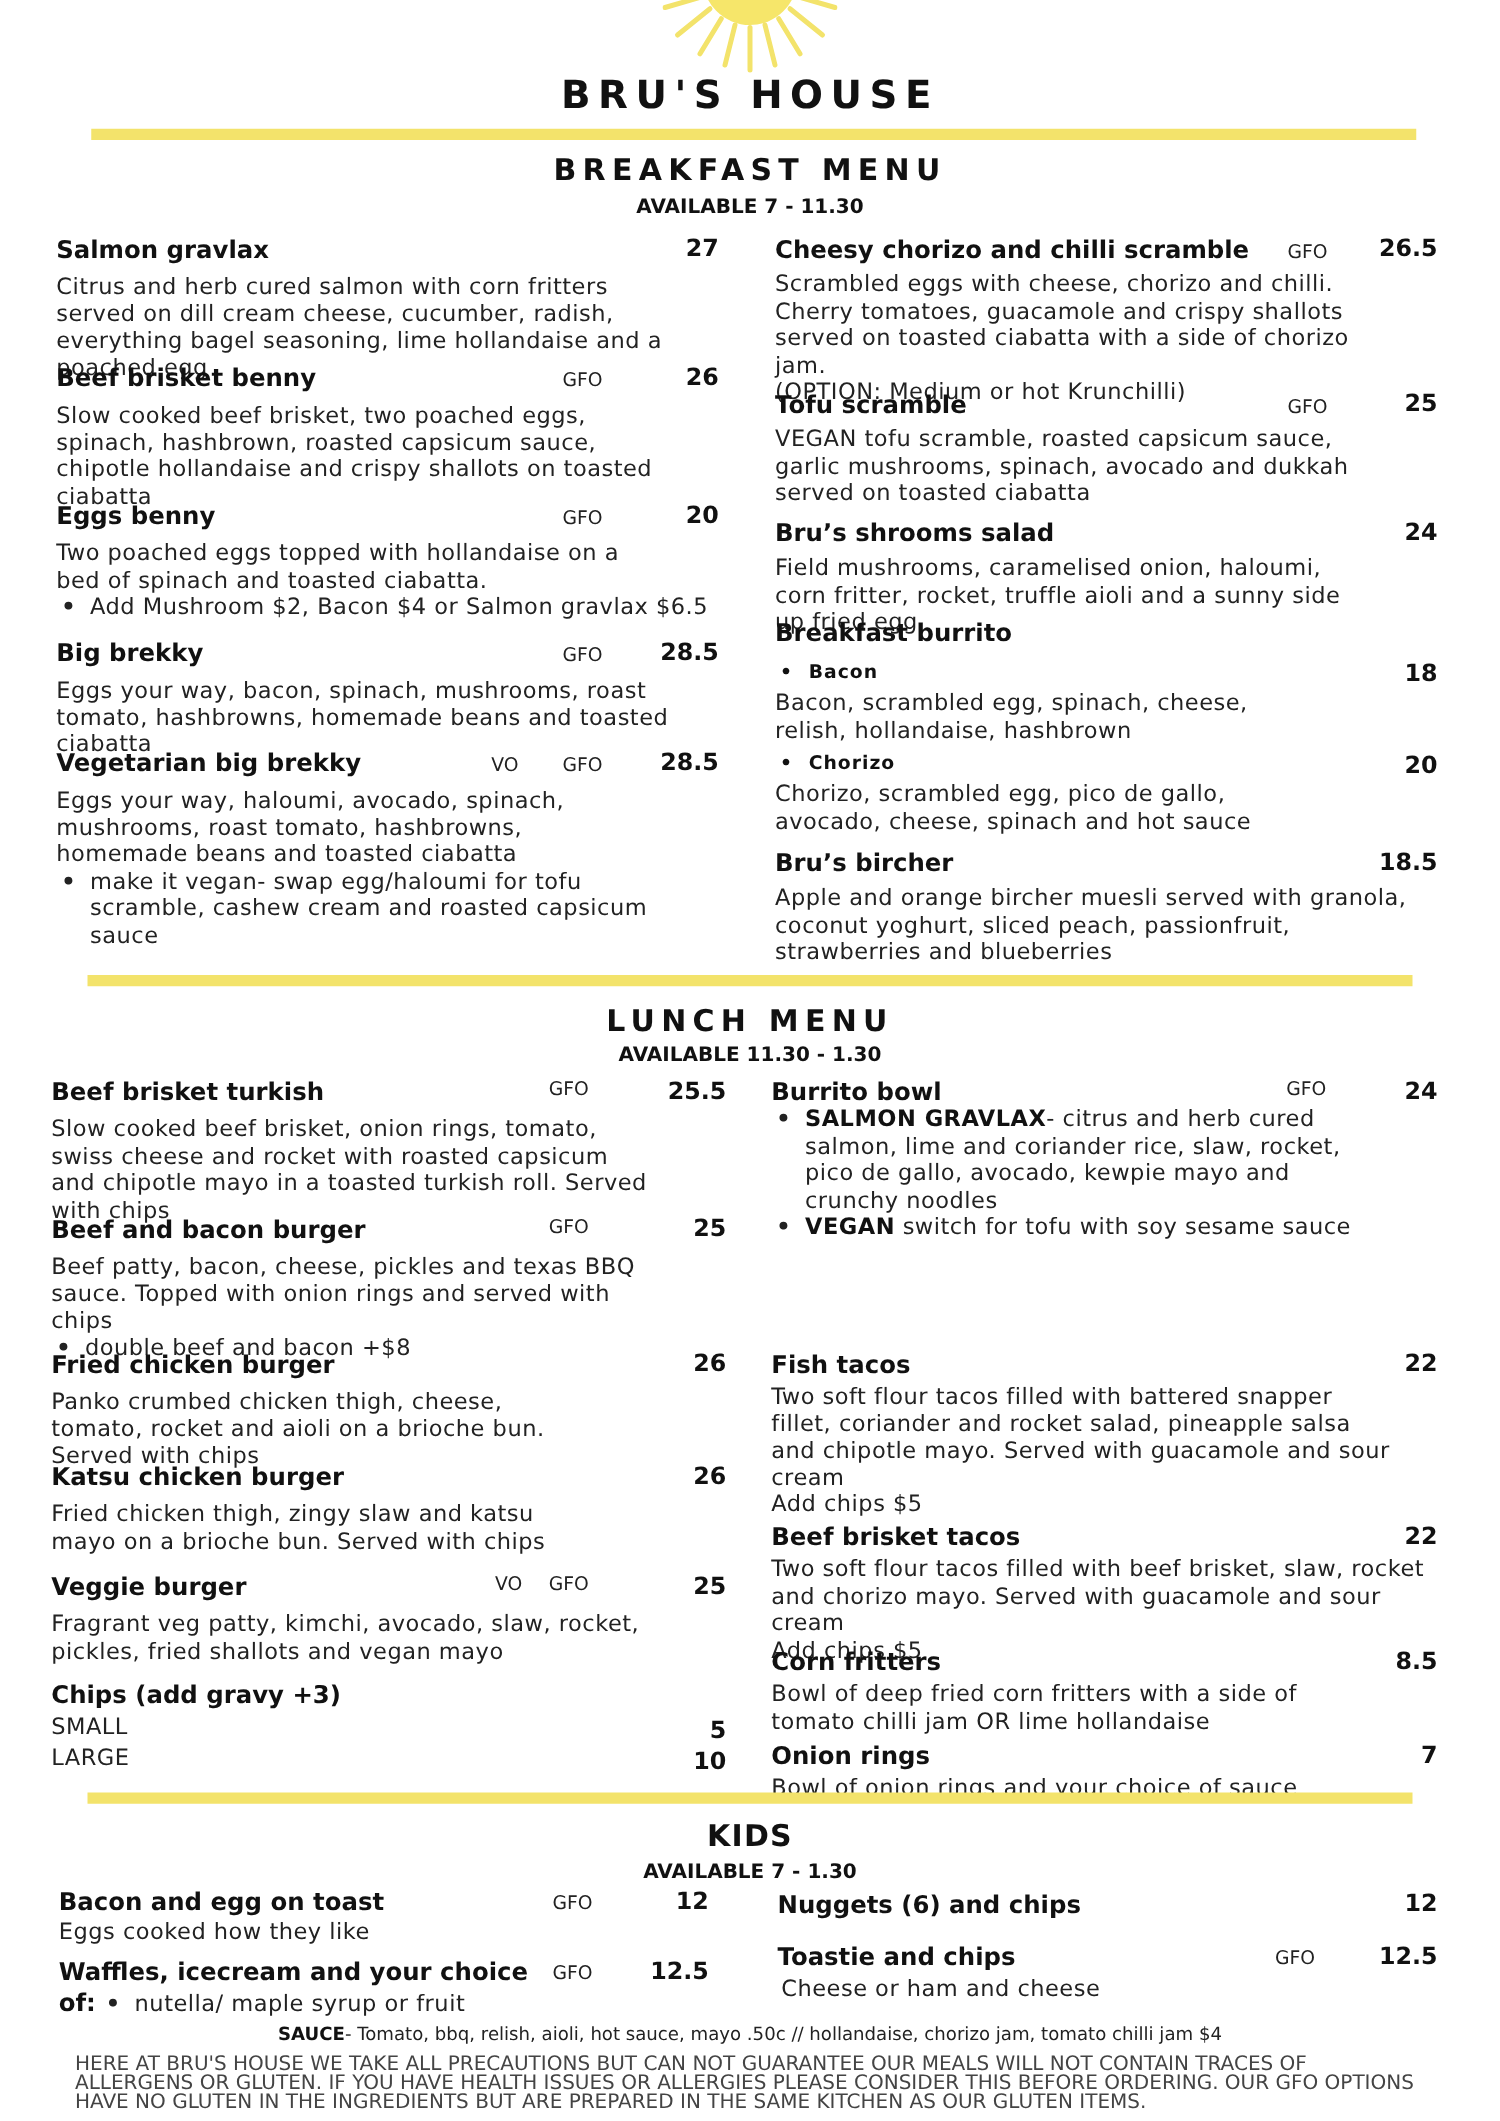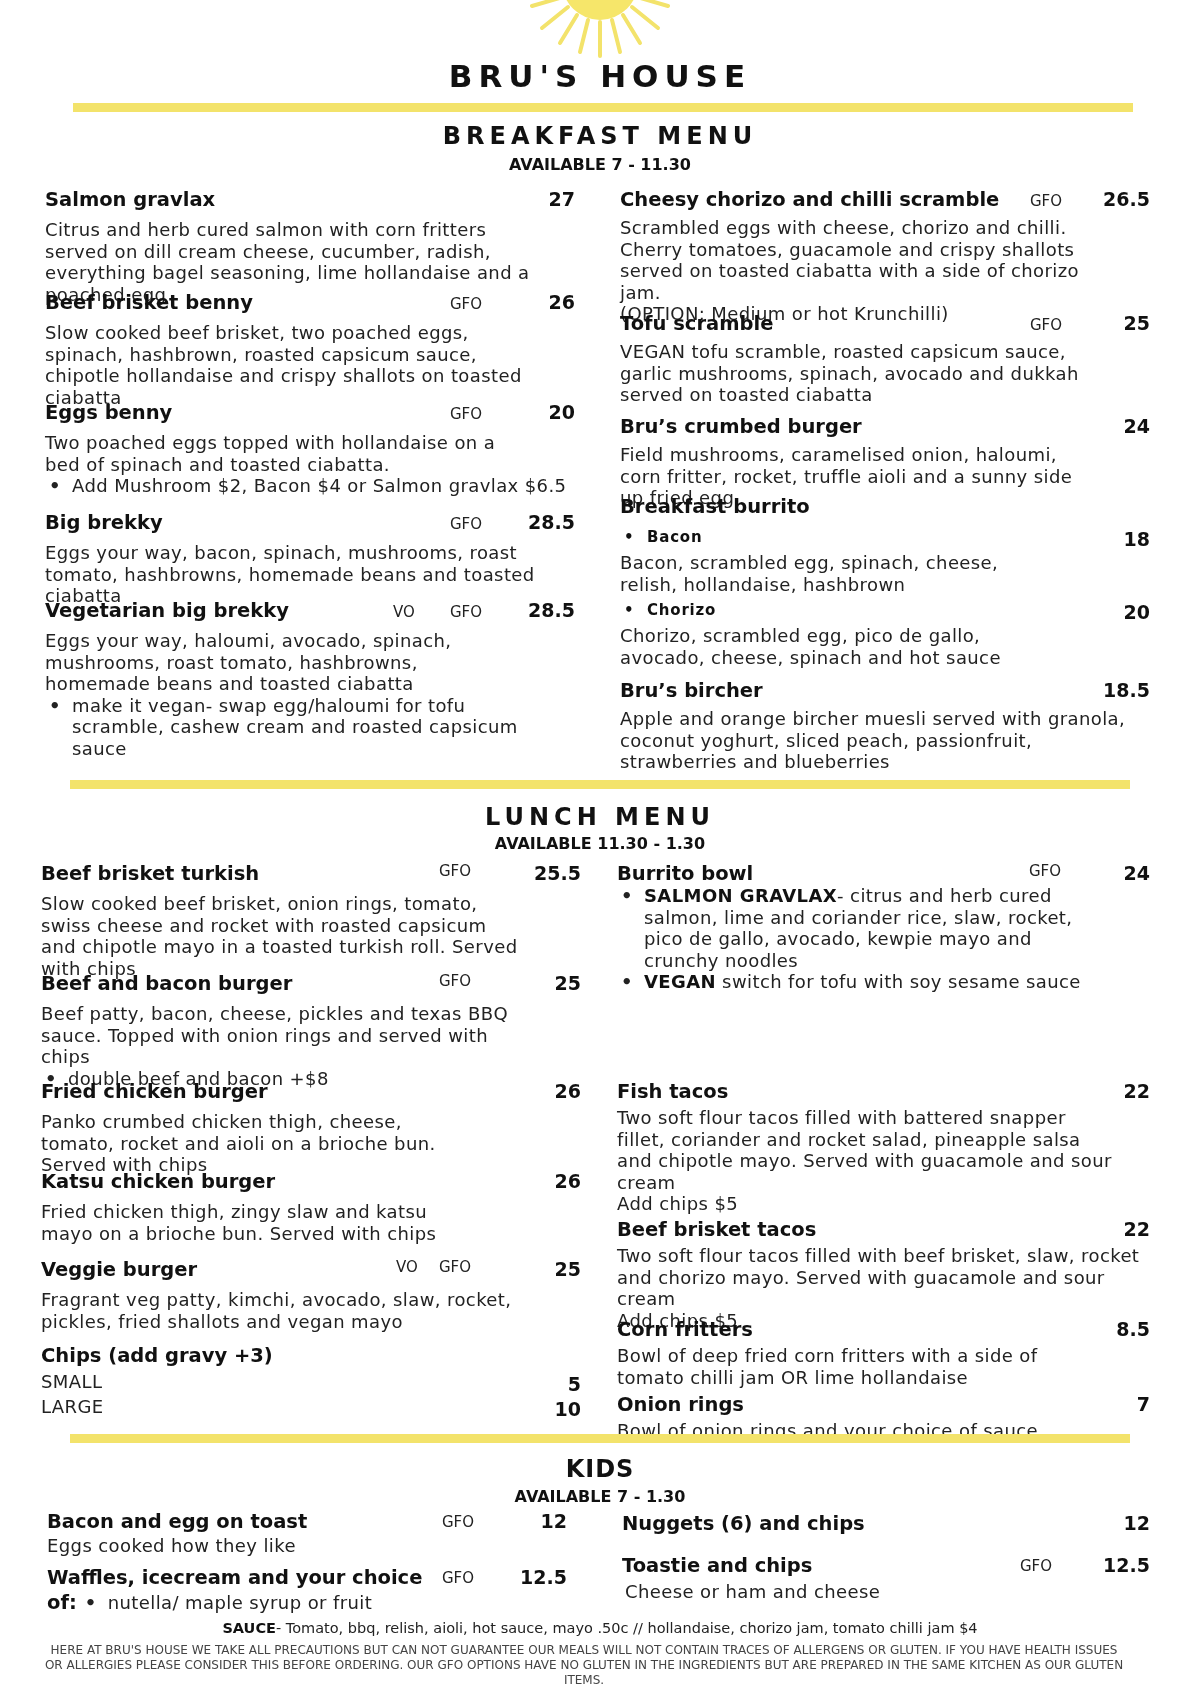--- a/index.html
+++ b/index.html
@@ -12,21 +12,21 @@
   .sec-sub { left: 0; width: 1200px; text-align: center; font-size: 16px; font-weight: bold; }
   .item-name { font-size: 19.5px; font-weight: bold; white-space: nowrap; }
   .tag { font-size: 15px; color: #222; }
   .price { font-size: 19px; font-weight: bold; text-align: left; }
   .desc { font-size: 18px; line-height: 21.5px; color: #222; letter-spacing: 0.4px; }
   .bullet { padding-left: 27px; position: relative; }
   .bullet::before { content: "•"; position: absolute; left: 4px; font-weight: bold; }
   .sub-name { font-size: 15px; font-weight: bold; letter-spacing: 0.8px; }
   .b { font-weight: bold; color: #111; }
   .sauce { left: 0; width: 1200px; text-align: center; font-size: 14.5px; color: #222; }
-  .disclaimer { left: 44px; width: 1080px; text-align: center; font-size: 12px; line-height: 15px; color: #444; }
+  .disclaimer { left: 60px; width: 1080px; text-align: left; font-size: 16px; line-height: 15px; color: #444; }
 </style>
 </head>
 <body>
 
 <svg class="abs sun" viewBox="0 0 140 100">
   <g stroke="#f3e36b" stroke-width="4" stroke-linecap="round">
     <line x1="70" y1="62" x2="70" y2="96"></line>
     <line x1="58" y1="60" x2="50" y2="92"></line>
     <line x1="82" y1="60" x2="90" y2="92"></line>
     <line x1="47" y1="55" x2="30" y2="83"></line>
@@ -87,21 +87,21 @@
     <div class="desc" style="margin-top:6px; width:470px;">Scrambled eggs with cheese, chorizo and chilli. Cherry tomatoes, guacamole and crispy shallots served on toasted ciabatta with a side of chorizo jam.</div>
     <div class="desc">(OPTION: Medium or hot Krunchilli)</div>
   </div>
   <div style="height:103px; position:relative;">
     <div class="item-name">Tofu scramble</div>
     <div class="abs tag" style="left:410px; top:4px;">GFO</div>
     <div class="abs price" style="right:0; top:0;">25</div>
     <div class="desc" style="margin-top:6px; width:470px;">VEGAN tofu scramble, roasted capsicum sauce, garlic mushrooms, spinach, avocado and dukkah served on toasted ciabatta</div>
   </div>
   <div style="height:80px; position:relative;">
-    <div class="item-name">Bru’s crumbed burger</div>
+    <div class="item-name">Bru’s shrooms salad</div>
     <div class="abs price" style="right:0; top:0;">24</div>
     <div class="desc" style="margin-top:6px; width:480px;">Field mushrooms, caramelised onion, haloumi, corn fritter, rocket, truffle aioli and a sunny side up fried egg</div>
   </div>
   <div style="height:184px; position:relative;">
     <div class="item-name">Breakfast burrito</div>
     <div style="position:relative; margin-top:10px;">
       <div class="sub-name bullet">Bacon</div>
       <div class="abs price" style="right:0; top:0;">18</div>
       <div class="desc" style="margin-top:6px; width:420px;">Bacon, scrambled egg, spinach, cheese, relish, hollandaise, hashbrown</div>
     </div>

